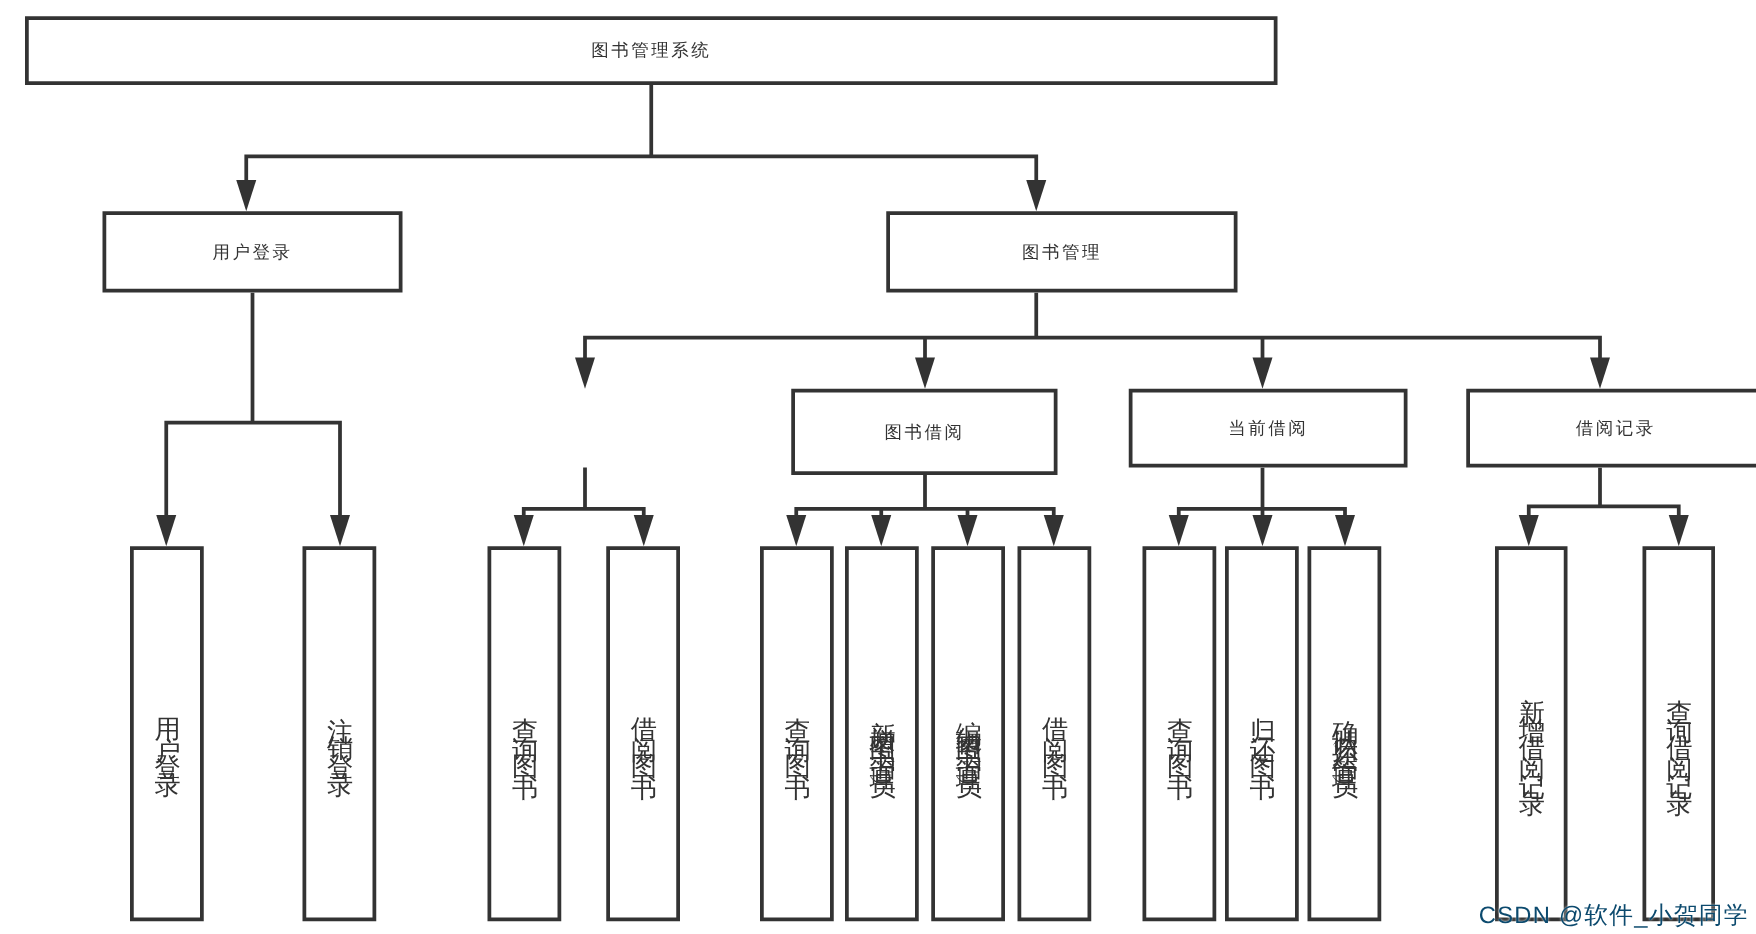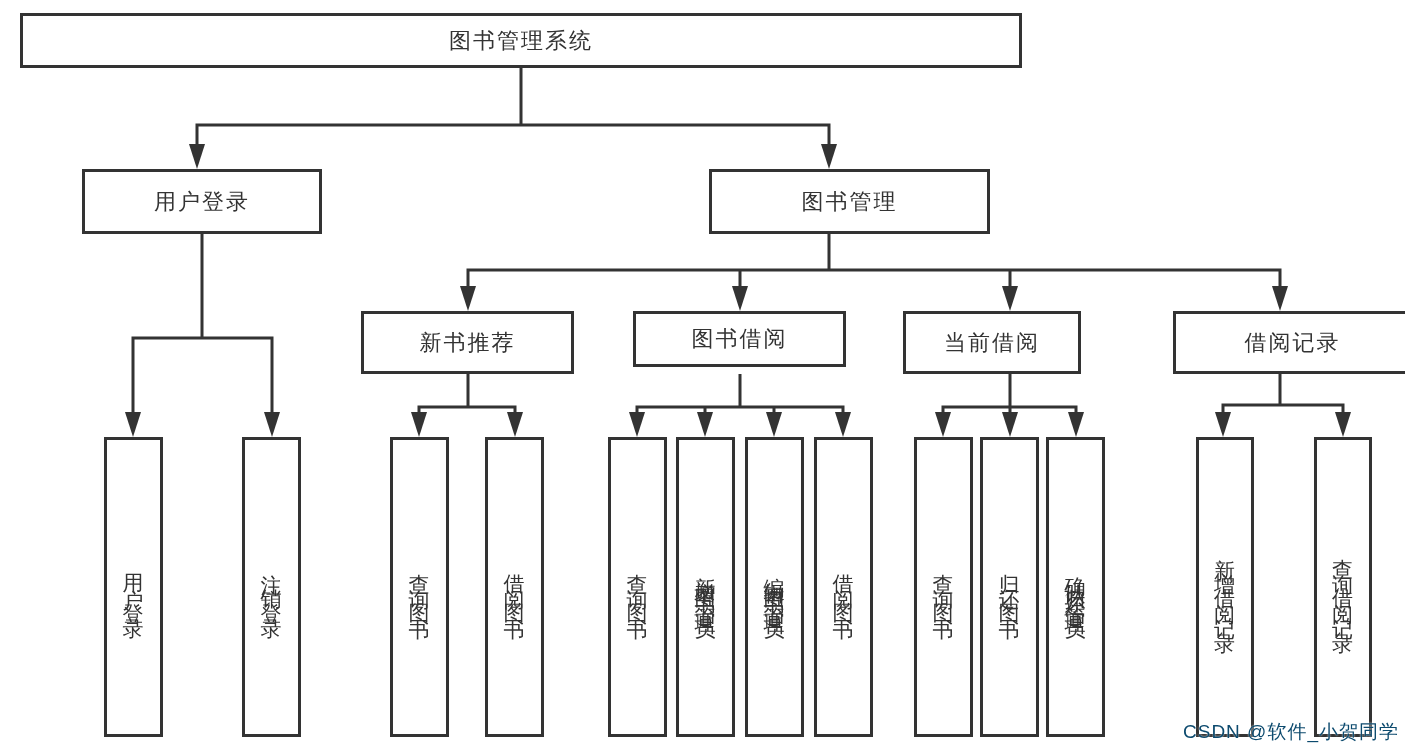--- a/index.html
+++ b/index.html
@@ -6,21 +6,21 @@
   .stage{
     position:relative;width:1405px;height:747px;background:#ffffff;overflow:hidden;
     font-family:"Liberation Sans","DejaVu Sans",sans-serif;color:#333333;
   }
   .connectors{position:absolute;left:0;top:0;z-index:1;}
   .box{
     position:absolute;z-index:2;background:#ffffff;border:3px solid #333333;
     box-sizing:border-box;display:flex;align-items:center;justify-content:center;
   }
   .hlabel{
-    font-size:22px;color:#333333;letter-spacing:2px;white-space:nowrap;text-align:center;
+    font-size:14px;color:#333333;letter-spacing:2px;white-space:nowrap;text-align:center;
   }
   .vlabel{
     writing-mode:vertical-rl;font-size:21px;color:#333333;
     letter-spacing:15px;line-height:1;white-space:nowrap;
   }
   .vlabel.dense{letter-spacing:6px;}
   .watermark{
     position:absolute;z-index:3;left:1183px;top:719px;font-size:19px;
     color:#0c4a6e;letter-spacing:1px;white-space:nowrap;
     text-shadow:0 0 2px #ffffff;
@@ -75,27 +75,24 @@
     <span class="hlabel">图书管理系统</span>
   </div>
 
   <div class="box" style="left:82px;top:169px;width:240px;height:65px">
     <span class="hlabel">用户登录</span>
   </div>
   <div class="box" style="left:709px;top:169px;width:281px;height:65px">
     <span class="hlabel">图书管理</span>
   </div>
 
-  <div class="box" style="left:361px;top:311px;width:213px;height:63px">
-    <span class="hlabel">新书推荐</span>
-  </div>
-  <div class="box" style="left:633px;top:311px;width:213px;height:56px">
+  <div class="box" style="left:633px;top:311px;width:213px;height:69px">
     <span class="hlabel">图书借阅</span>
   </div>
-  <div class="box" style="left:903px;top:311px;width:178px;height:63px">
+  <div class="box" style="left:903px;top:311px;width:223px;height:63px">
     <span class="hlabel">当前借阅</span>
   </div>
   <div class="box" style="left:1173px;top:311px;width:239px;height:63px">
     <span class="hlabel">借阅记录</span>
   </div>
 
   <div class="box" style="left:104px;top:437px;width:59px;height:300px">
     <span class="vlabel">用户登录</span>
   </div>
   <div class="box" style="left:242px;top:437px;width:59px;height:300px">

